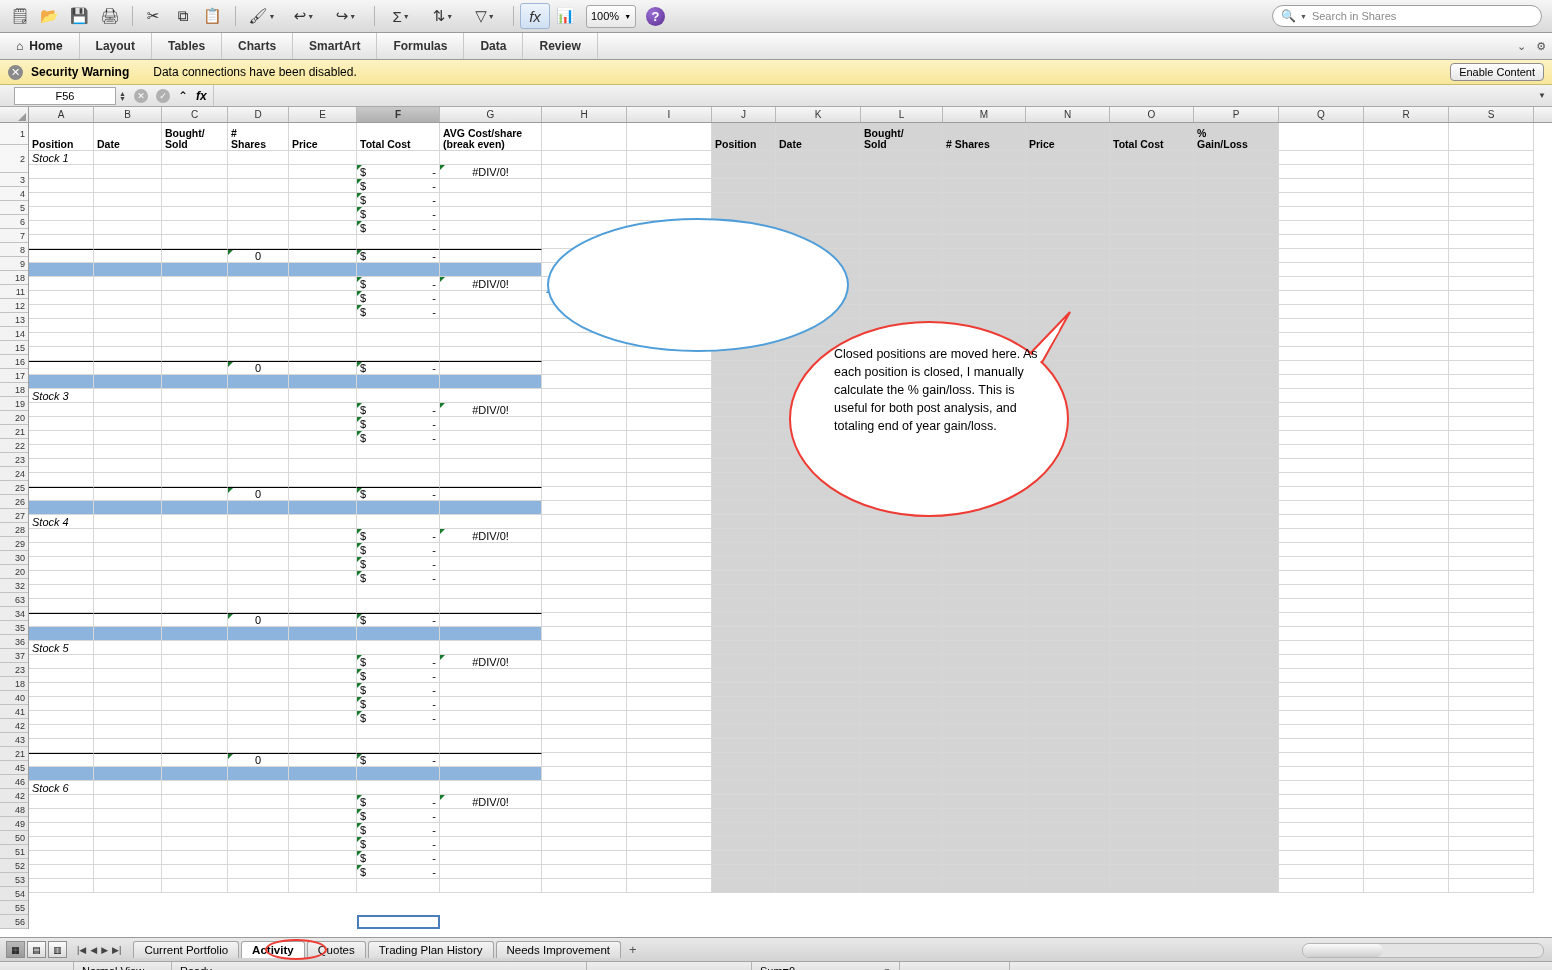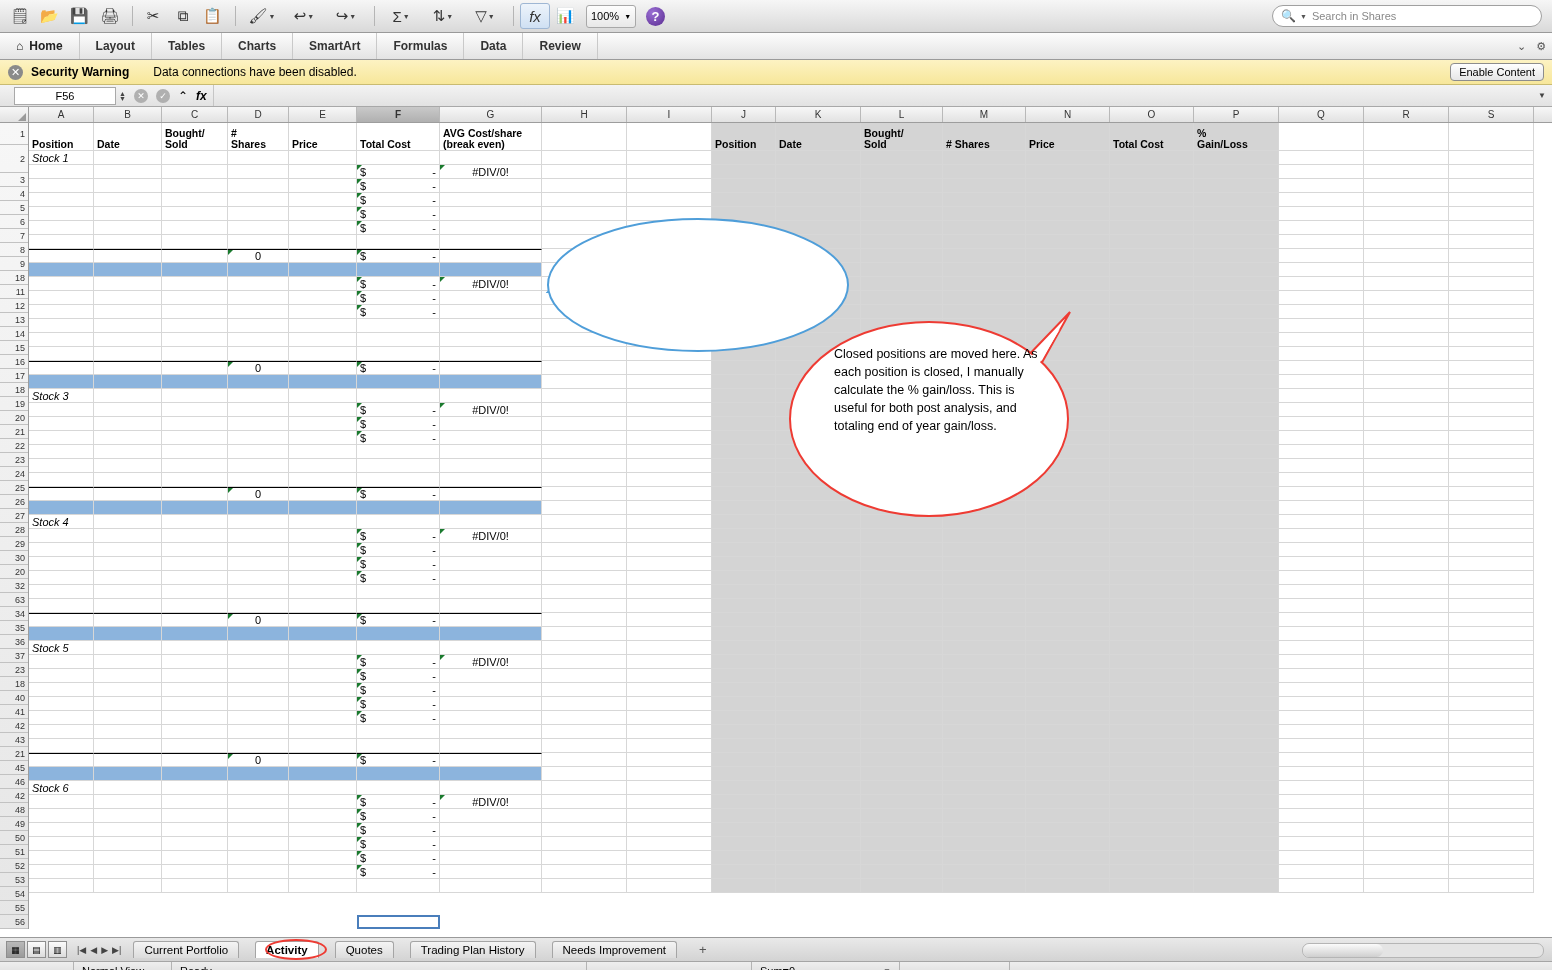--- a/index.html
+++ b/index.html
@@ -150,21 +150,21 @@
     height:24px;width:100%;
     background:linear-gradient(to bottom,#e9e9e9,#d3d3d3);
     border-top:1px solid #9a9a9a;
     display:flex;align-items:center;padding:0 6px;box-sizing:border-box;position:relative;
   }
   .viewicons{display:flex;align-items:center;gap:2px;margin-right:10px;}
   .vico{width:17px;height:15px;border:1px solid #8e8e8e;background:linear-gradient(to bottom,#fcfcfc,#dcdcdc);display:flex;align-items:center;justify-content:center;font-size:9px;}
   .vico.active{background:linear-gradient(to bottom,#b9b9b9,#9a9a9a);}
   .navarrows{display:flex;align-items:center;gap:4px;margin-right:12px;font-size:9px;color:#444;}
   .stab{
-    font-size:11.5px;padding:2px 10px;margin-right:16px;
+    font-size:11.5px;padding:2px 10px;margin-right:2px;
     background:linear-gradient(to bottom,#f4f4f4,#dcdcdc);
     border:1px solid #a5a5a5;border-bottom:none;border-radius:3px 3px 0 0;
   }
   .stab.active{background:#fff;font-weight:bold;position:relative;}
   .stab-plus{font-size:13px;padding:0 6px;color:#555;}
   .redoval{
     position:absolute;border:2px solid #ee3b33;border-radius:50%;
     left:265px;top:1px;width:62px;height:21px;box-sizing:border-box;
   }
   .hscroll{

